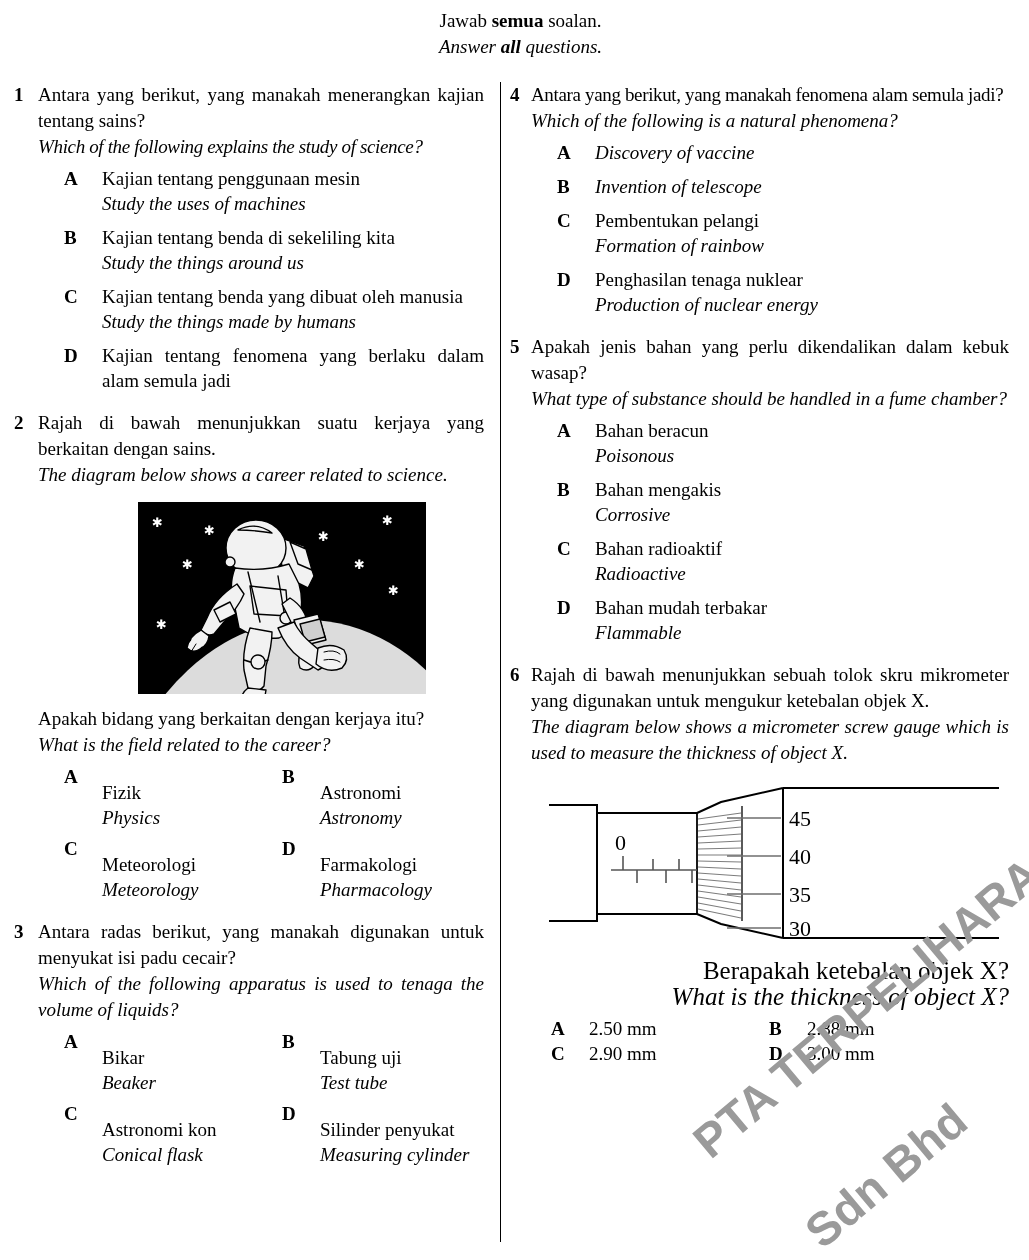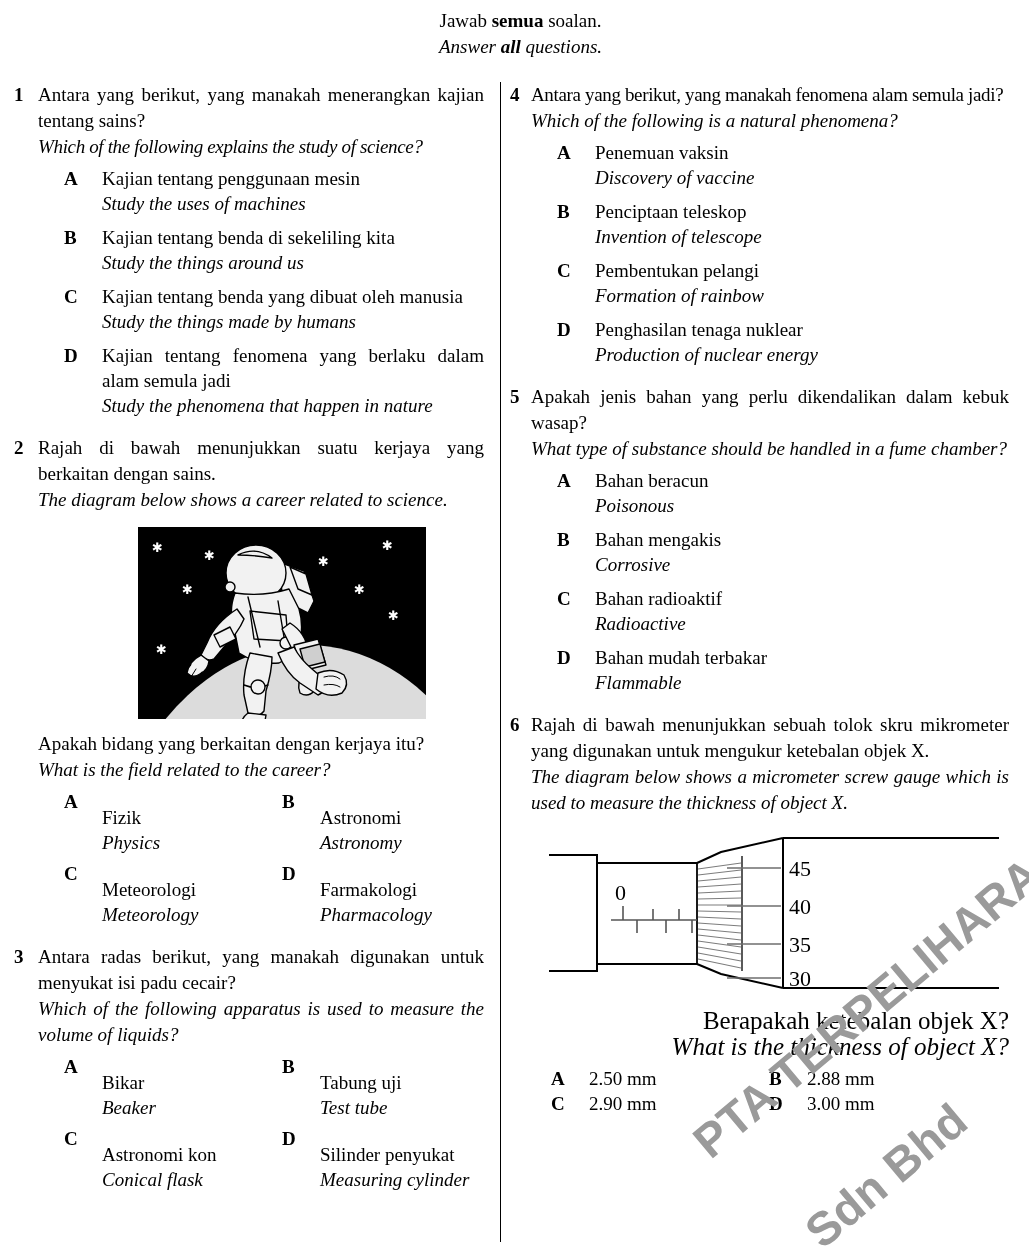--- a/index.html
+++ b/index.html
@@ -224,21 +224,20 @@
           <span class="en">Study the things around us</span>
         </div>
         <div class="opt">
           <span class="letter">C</span>
           <span class="ml">Kajian tentang benda yang dibuat oleh manusia</span>
           <span class="en">Study the things made by humans</span>
         </div>
         <div class="opt">
           <span class="letter">D</span>
           <span class="ml">Kajian tentang fenomena yang berlaku dalam alam semula jadi</span>
-          <span class="en">Study the phenomena that happen in nature</span>
         </div>
       </div>
     </div>
 
     <div class="q">
       <div class="qnum">2</div>
       <div class="qtext">
         <span class="ml">Rajah di bawah menunjukkan suatu kerjaya yang berkaitan dengan sains.</span><br>
         <span class="en">The diagram below shows a career related to science.</span>
       </div>
@@ -327,21 +326,21 @@
           <span class="ml">Farmakologi</span>
           <span class="en">Pharmacology</span>
         </div>
       </div>
     </div>
 
     <div class="q">
       <div class="qnum">3</div>
       <div class="qtext">
         <span class="ml">Antara radas berikut, yang manakah digunakan untuk menyukat isi padu cecair?</span><br>
-        <span class="en">Which of the following apparatus is used to measure the volume of liquids?</span>
+        <span class="en">Which of the following apparatus is used to tenaga the volume of liquids?</span>
       </div>
       <div class="opts-grid">
         <div class="gopt">
           <span class="letter">A</span>
           <span class="ml">Bikar</span>
           <span class="en">Beaker</span>
         </div>
         <div class="gopt">
           <span class="letter">B</span>
           <span class="ml">Tabung uji</span>
@@ -368,26 +367,24 @@
 
     <div class="q">
       <div class="qnum">4</div>
       <div class="qtext">
         <span class="ml tight">Antara yang berikut, yang manakah fenomena alam semula jadi?</span><br>
         <span class="en">Which of the following is a natural phenomena?</span>
       </div>
       <div class="opts">
         <div class="opt">
           <span class="letter">A</span>
-          <span class="ml">Penemuan vaksin</span>
           <span class="en">Discovery of vaccine</span>
         </div>
         <div class="opt">
           <span class="letter">B</span>
-          <span class="ml">Penciptaan teleskop</span>
           <span class="en">Invention of telescope</span>
         </div>
         <div class="opt">
           <span class="letter">C</span>
           <span class="ml">Pembentukan pelangi</span>
           <span class="en">Formation of rainbow</span>
         </div>
         <div class="opt">
           <span class="letter">D</span>
           <span class="ml">Penghasilan tenaga nuklear</span>

